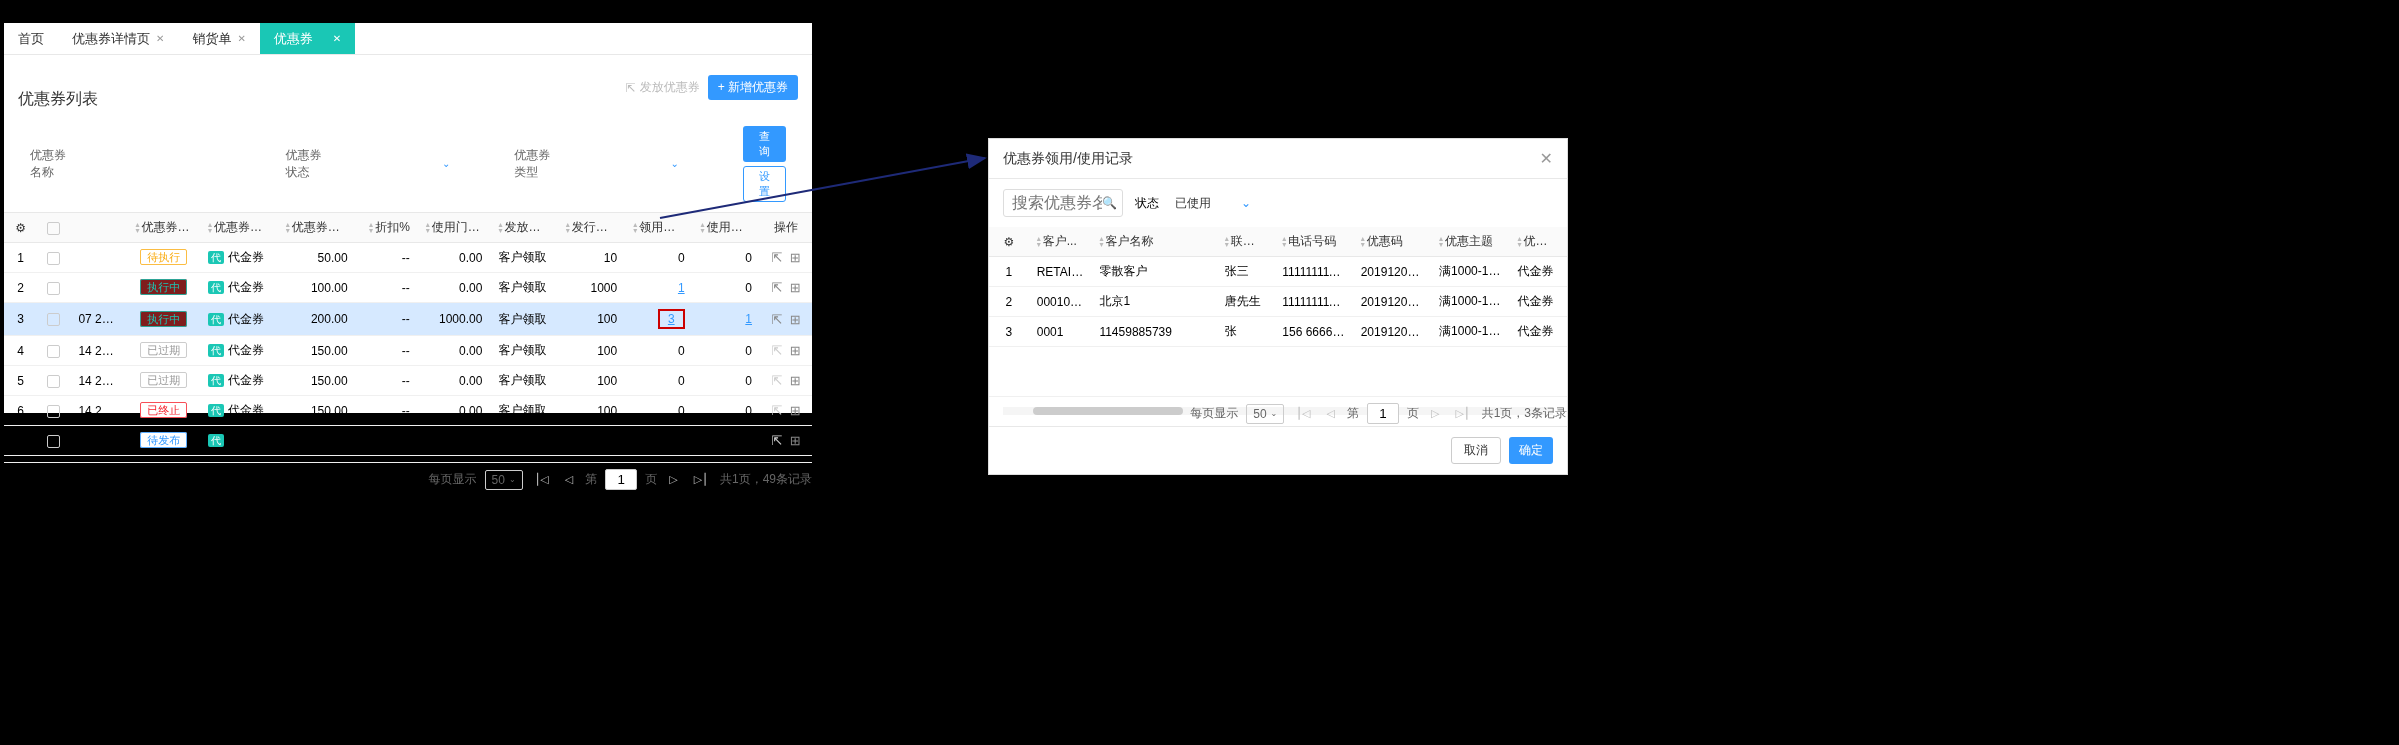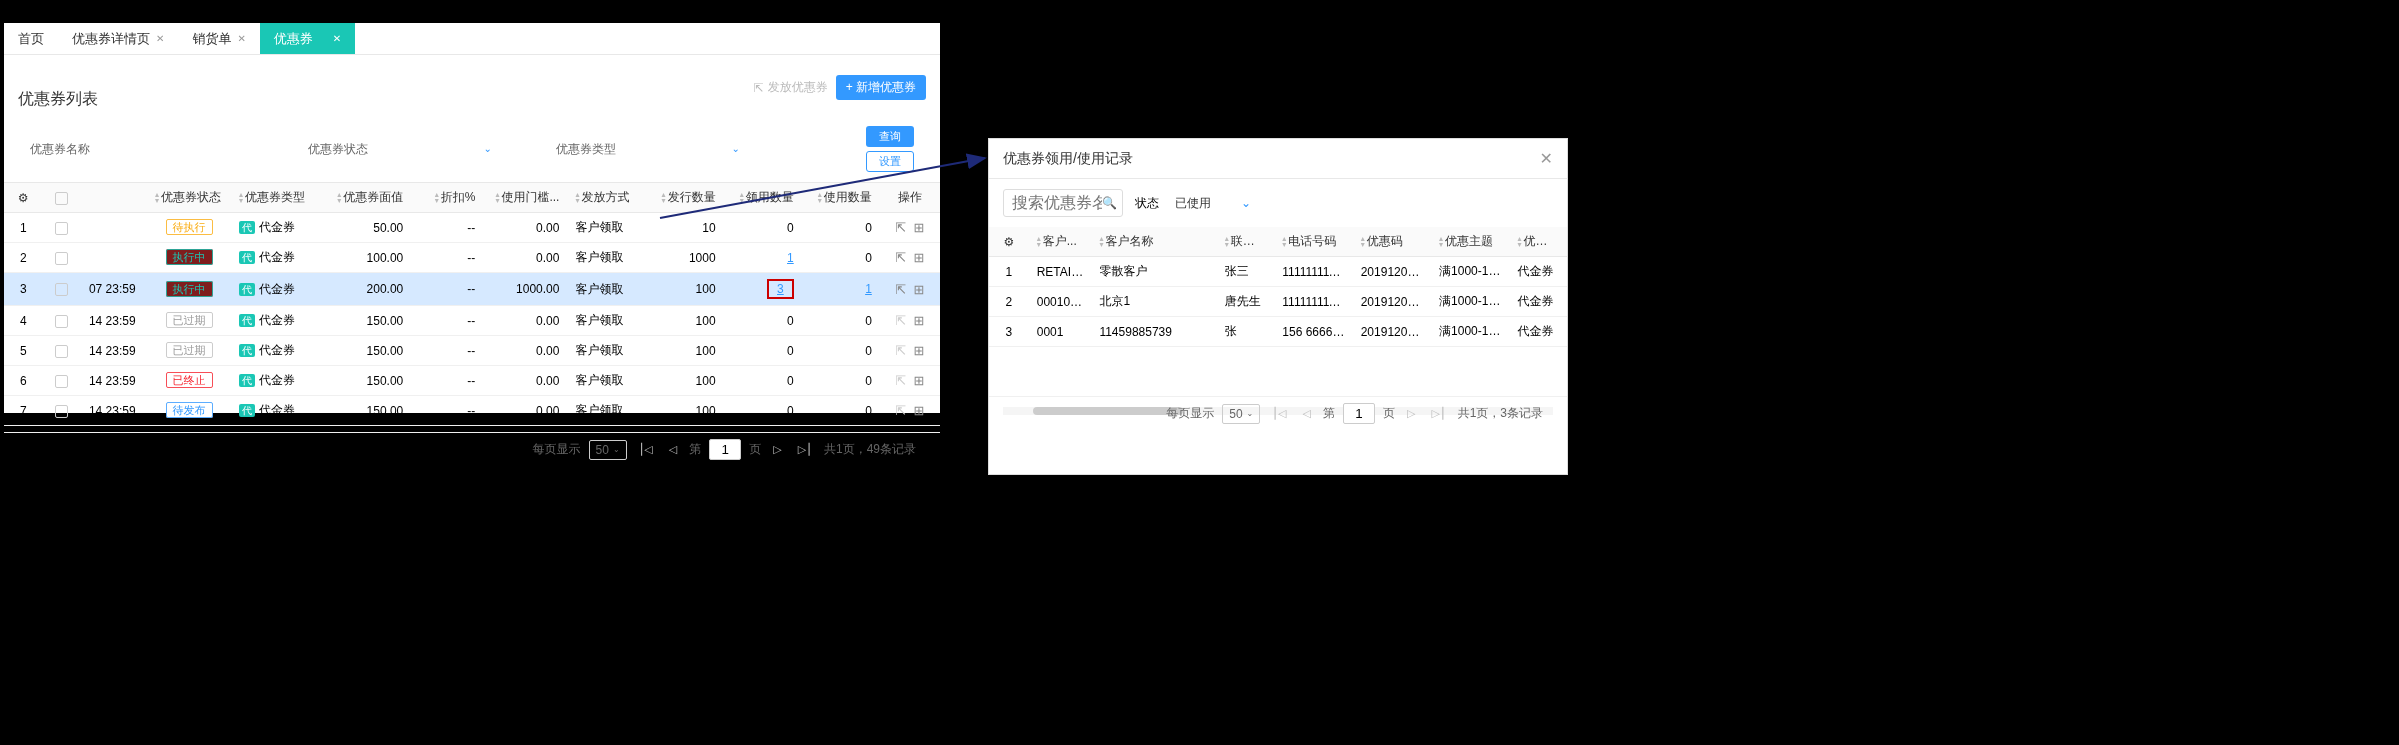--- a/index.html
+++ b/index.html
@@ -1,18 +1,18 @@
 <!DOCTYPE html>
 <html><head>
 <meta charset="utf-8">
 <style>
 * { margin: 0; padding: 0; box-sizing: border-box; font-family: -apple-system, "PingFang SC", "Microsoft YaHei", sans-serif; }
 body { background: #000; width: 2399px; height: 745px; position: relative; font-size: 12px; }
 
-.left-panel { position: absolute; left: 4px; top: 23px; width: 936px; height: 390px; background: #fff; }
+.left-panel { position: absolute; left: 4px; top: 23px; width: 808px; height: 390px; background: #fff; }
 .right-panel { position: absolute; left: 988px; top: 138px; width: 580px; height: 337px; background: #fff; border: 1px solid #ddd; box-shadow: 0 2px 8px rgba(0,0,0,0.15); }
 
 
 .tabs { display: flex; border-bottom: 1px solid #e8e8e8; height: 32px; align-items: stretch; }
 .tab { padding: 0 14px; display: flex; align-items: center; gap: 6px; cursor: pointer; font-size: 13px; color: #333; }
 .tab.active { background: #1ac7b5; color: #fff; gap: 20px; }
 .tab-close { font-size: 10px; color: #999; cursor: pointer; }
 .tab.active .tab-close { color: #fff; }
 
 
@@ -53,21 +53,21 @@
 .status-draft { background: #fff; color: #3399ff; border: 1px solid #3399ffcc; }
 
 .type-badge { background: #1ac7b5; color: #fff; padding: 1px 3px; border-radius: 2px; font-size: 10px; margin-right: 4px; }
 
 .action-icon { color: #888; cursor: pointer; margin: 0 2px; font-size: 13px; }
 .action-icon.disabled { color: #ccc; cursor: not-allowed; }
 
 .checkbox { width: 13px; height: 13px; border: 1px solid #ccc; border-radius: 2px; display: inline-block; vertical-align: middle; }
 
 
-.pagination { display: flex; align-items: center; justify-content: flex-end; padding: 6px 24px; gap: 8px; font-size: 12px; color: #666; border-top: 1px solid #f0f0f0; }
+.pagination { display: flex; align-items: center; justify-content: flex-end; padding: 6px 0; gap: 8px; font-size: 12px; color: #666; border-top: 1px solid #f0f0f0; }
 .page-size-select { border: 1px solid #ccc; padding: 2px 6px; border-radius: 2px; display: flex; align-items: center; gap: 4px; cursor: pointer; }
 .page-input { width: 32px; border: 1px solid #ccc; text-align: center; padding: 2px; border-radius: 2px; }
 .page-nav { color: #bbb; cursor: pointer; padding: 0 4px; font-size: 11px; }
 
 
 .modal-header { display: flex; justify-content: space-between; align-items: center; padding: 10px 14px; border-bottom: 1px solid #e8e8e8; }
 .modal-title { font-size: 14px; color: #333; }
 .modal-close { color: #999; cursor: pointer; font-size: 16px; }
 .modal-filters { display: flex; align-items: center; padding: 10px 14px; gap: 12px; }
 .search-input { border: 1px solid #ddd; border-radius: 3px; padding: 4px 8px; width: 120px; position: relative; display: flex; align-items: center; justify-content: space-between; }
@@ -440,13 +440,17 @@
       </span>
     <span class="page-nav">⎮◁</span>
     <span class="page-nav">◁</span>
     <span>第</span>
     <input class="page-input" value="1" style="">
     <span>页</span>
     <span class="page-nav">▷</span>
     <span class="page-nav">▷⎮</span>
     <span>共1页，3条记录</span>
   </div>
+  <div class="modal-footer">
+    <button class="btn-default">取消</button>
+    <button class="btn-primary">确定</button>
+  </div>
 </div>
 
 </body></html>

